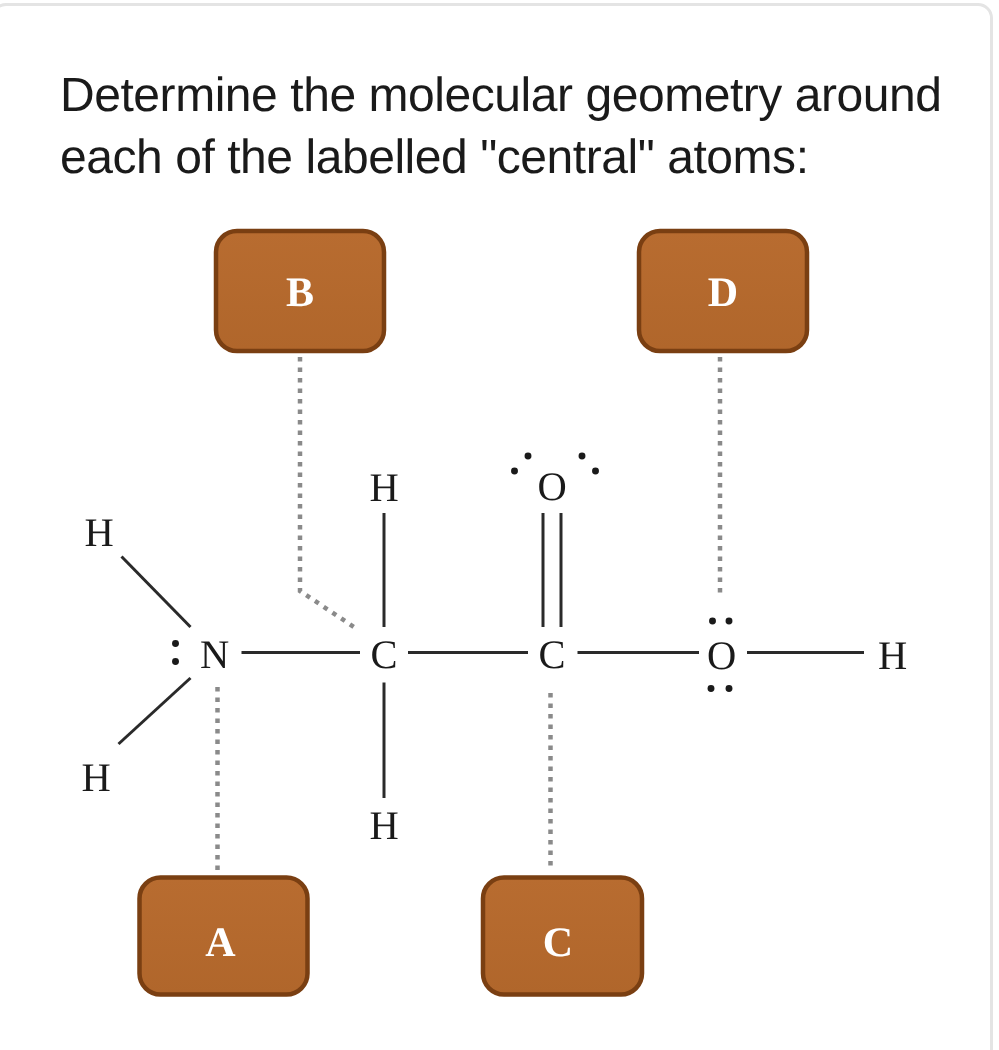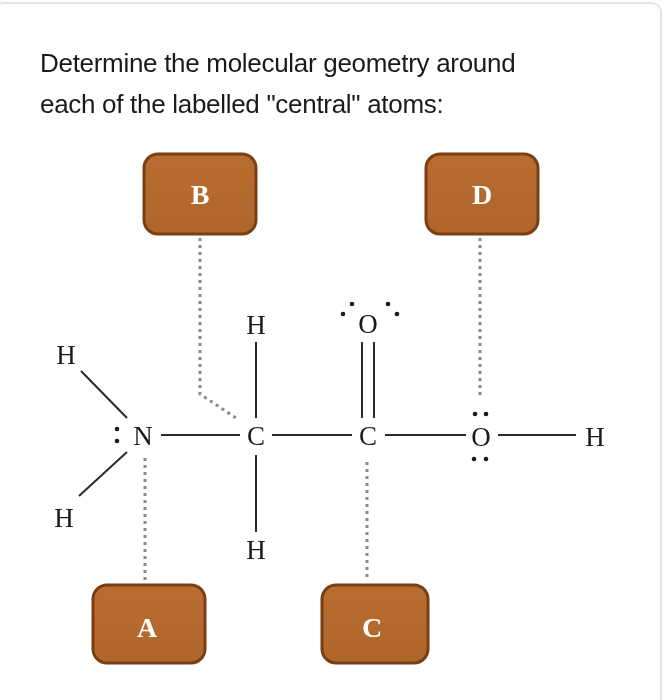--- a/index.html
+++ b/index.html
@@ -20,21 +20,21 @@
       border-radius: 10px;
       background: #ffffff;
       box-sizing: border-box;
     }
     .question {
       position: absolute;
       left: 40px;
       top: 43px;
       width: 600px;
       font-family: "Liberation Sans", sans-serif;
-      font-size: 26px;
+      font-size: 32px;
       line-height: 41px;
       color: #1a1a1a;
       letter-spacing: -0.3px;
     }
     .diagram {
       position: absolute;
       left: 0;
       top: 0;
       width: 666px;
       height: 700px;

